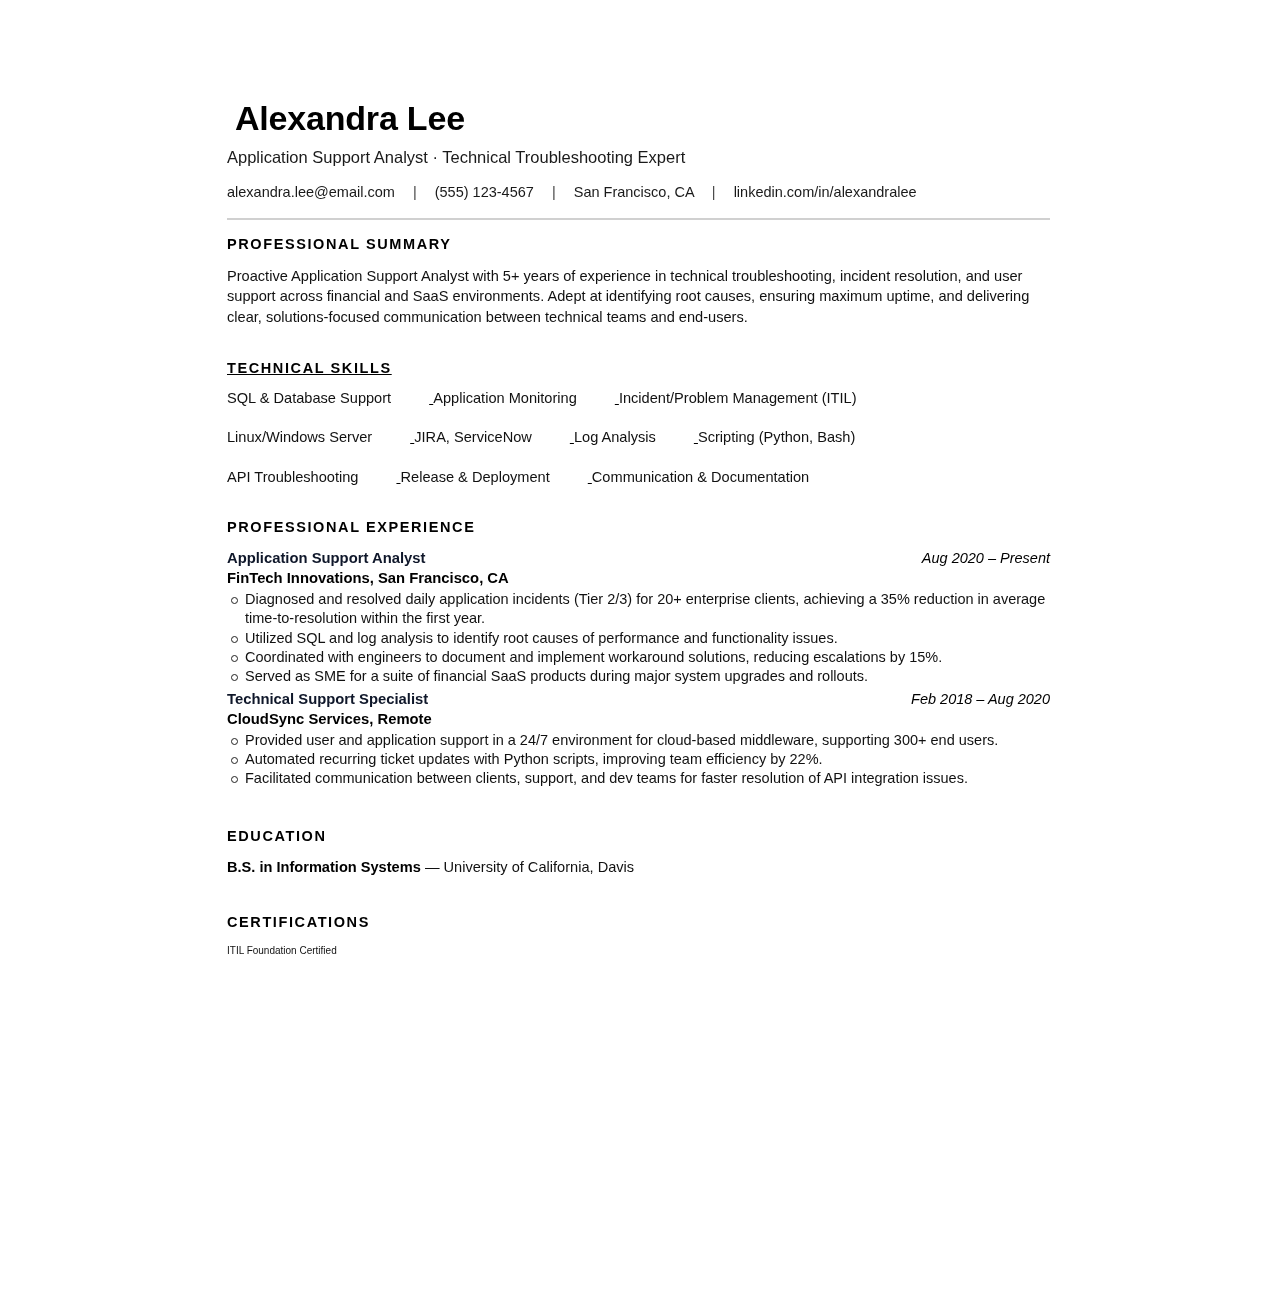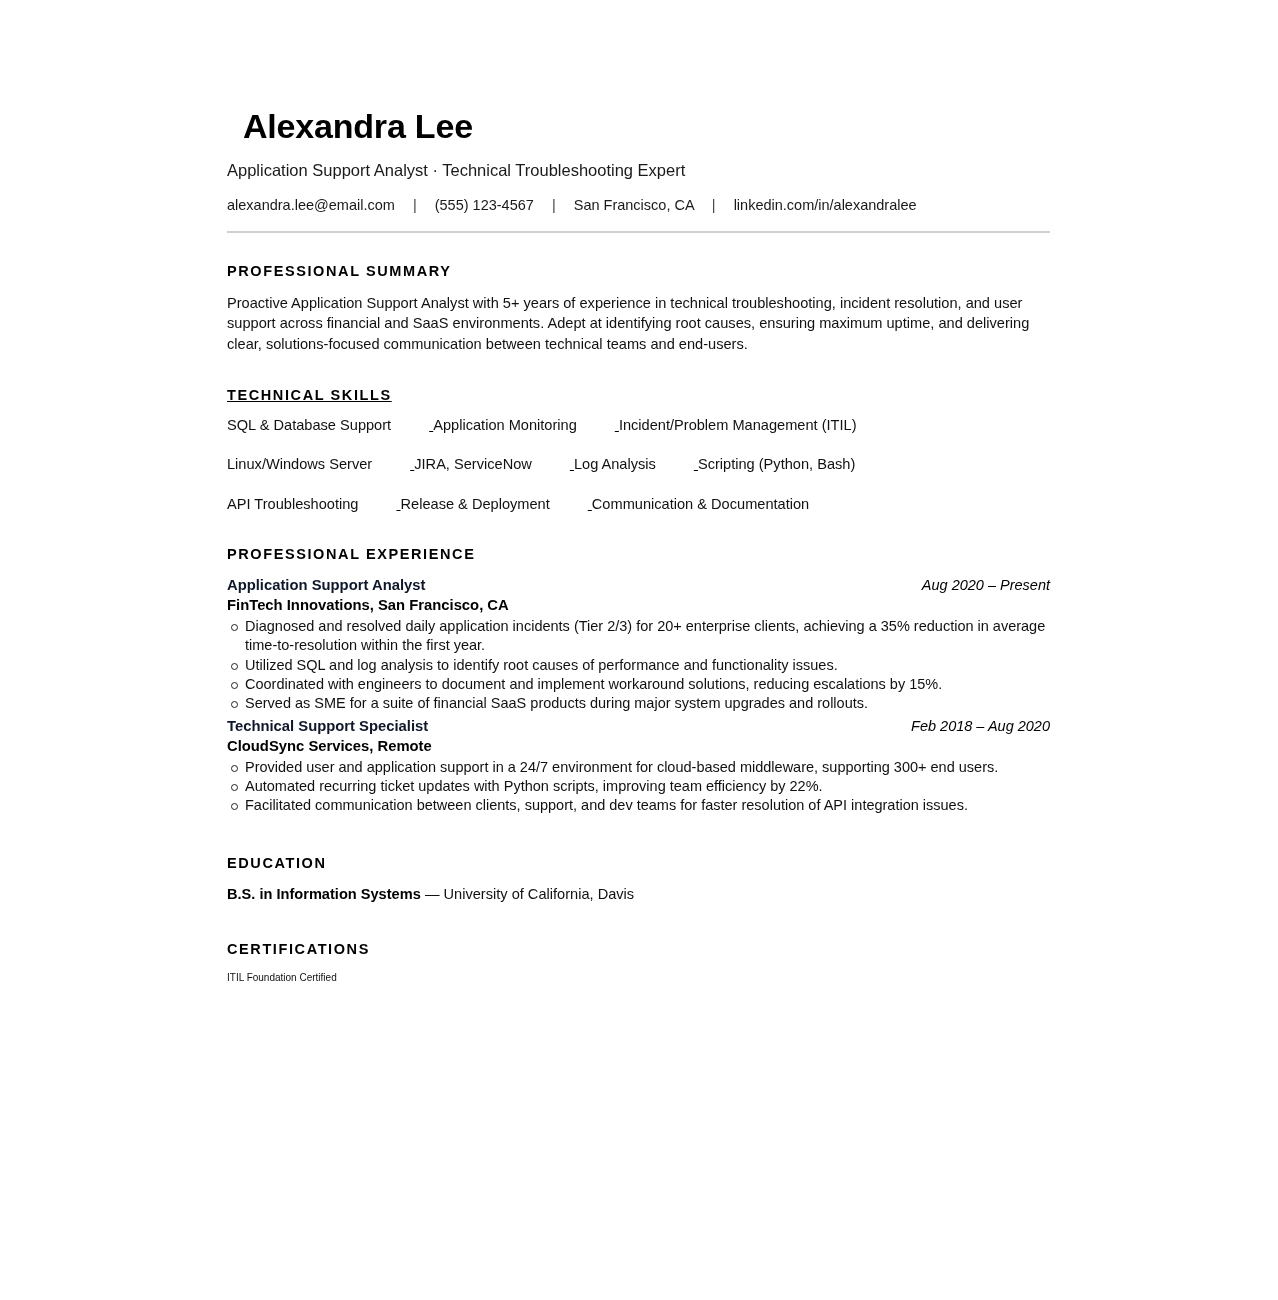--- a/index.html
+++ b/index.html
@@ -29,21 +29,21 @@
     top: 0;
     width: 823px;
   }
 
   
   .name {
     font-size: 34px;
     font-weight: bold;
     letter-spacing: -0.2px;
     line-height: 1.1;
-    margin: 16px;
+    margin: 8px;
     padding-top: 92px;
     color: #000;
   }
   .tagline {
     font-size: 16.5px;
     font-weight: normal;
     color: #1a1a1a;
     margin: 11px 0 0 0;
     line-height: 1.2;
   }
@@ -164,21 +164,21 @@
 
   
   .cert-line {
     font-size: 10px;
     line-height: 1.3;
     color: #111;
     margin-bottom: 14px;
   }
   .cert-line:last-child { margin-bottom: 0; }
 
-  .sec-summary { margin-top: 30px; }
+  .sec-summary { margin-top: 16px; }
   .sec-skills  { margin-top: 32px; text-decoration: underline; }
   .sec-exp     { margin-top: 33px; }
   .sec-edu     { margin-top: 40px; }
   .sec-cert    { margin-top: 37px; }
 </style>
 </head>
 <body>
 
 <div class="page">
   <div class="sheet">

